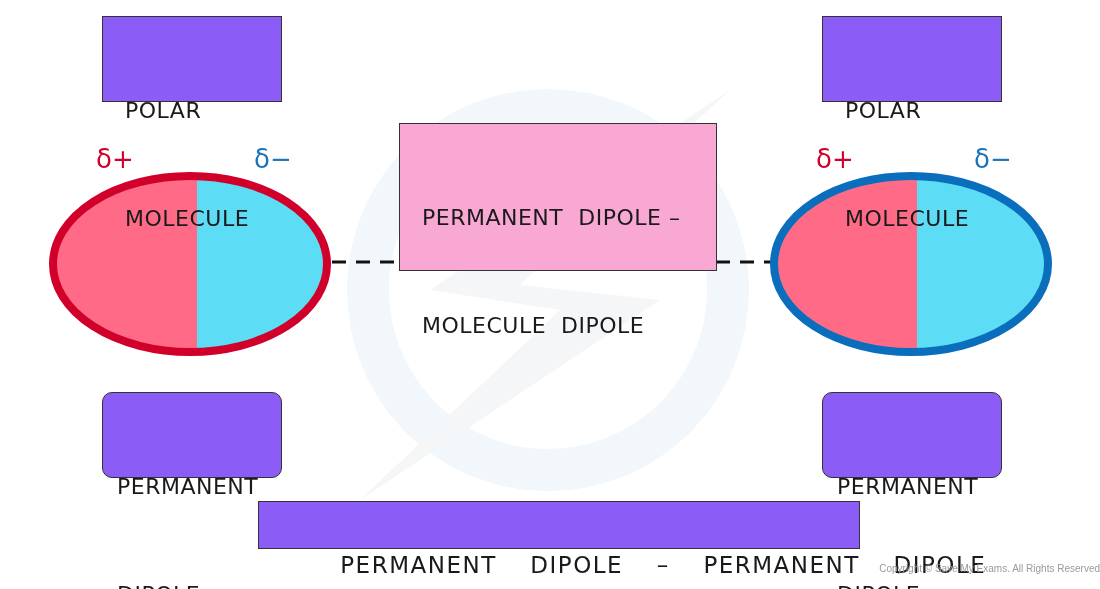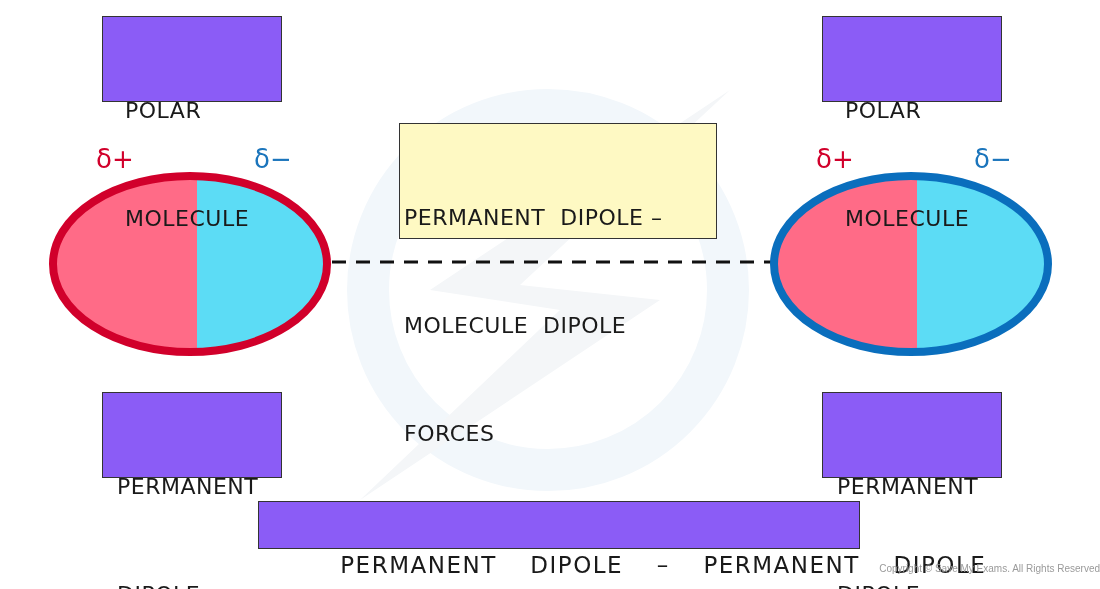--- a/index.html
+++ b/index.html
@@ -3,21 +3,21 @@
   <meta charset="utf-8">
   <style>
     html, body { margin: 0; padding: 0; background: #ffffff; }
     body { width: 1100px; height: 589px; position: relative; overflow: hidden;
            font-family: "DejaVu Sans", sans-serif; color: #1a1a1a; }
     .stage { position: absolute; left: 0; top: 0; width: 1100px; height: 589px; }
     .watermark { position: absolute; left: 0; top: 0; }
     .box { position: absolute; box-sizing: border-box; border: 1.5px solid #333;
            background: #8b5cf6; font-size: 22px; line-height: 36px; letter-spacing: 0.5px;
            padding: 4px 0 0 22px; white-space: pre; }
-    .box.small { padding-left: 14px; }
+    .box.small { padding-left: 14px; border-radius: 10px; }
     .box.peach { background: #8b5cf6; border-color: #333; font-size: 23px;
                  padding: 9px 0 0 14px; letter-spacing: 1.5px; word-spacing: 8px; }
     .delta { position: absolute; font-size: 26px; line-height: 30px; }
     .delta.plus { color: #d1002b; }
     .delta.minus { color: #1b75bc; }
     .copyright { position: absolute; left: 0; width: 1100px; top: 563px; text-align: right;
                  font-family: "Liberation Sans", sans-serif; font-size: 10px; color: #9a9a9a; }
     svg { position: absolute; left: 0; top: 0; }
   </style>
 </head>
@@ -67,24 +67,23 @@
   <div class="box" style="left:822px; top:16px; width:180px; height:86px;">
     <div>POLAR</div>
     <div>MOLECULE</div>
   </div>
 
   <div class="delta plus" style="left:96px; top:144px;">δ+</div>
   <div class="delta minus" style="left:254px; top:144px;">δ−</div>
   <div class="delta plus" style="left:816px; top:144px;">δ+</div>
   <div class="delta minus" style="left:974px; top:144px;">δ−</div>
 
-  <div class="box" style="left:399px; top:123px; width:318px; height:116px; padding-left:4px; background:#fef9c3;">
+  <div class="box" style="left:399px; top:123px; width:318px; height:148px; padding-left:22px; background:#f9a8d4;">
     <div>PERMANENT  DIPOLE –</div>
     <div>MOLECULE  DIPOLE</div>
-    <div>FORCES</div>
   </div>
 
   <div class="box small" style="left:102px; top:392px; width:180px; height:86px;">
     <div>PERMANENT</div>
     <div>DIPOLE</div>
   </div>
 
   <div class="box small" style="left:822px; top:392px; width:180px; height:86px;">
     <div>PERMANENT</div>
     <div>DIPOLE</div>

